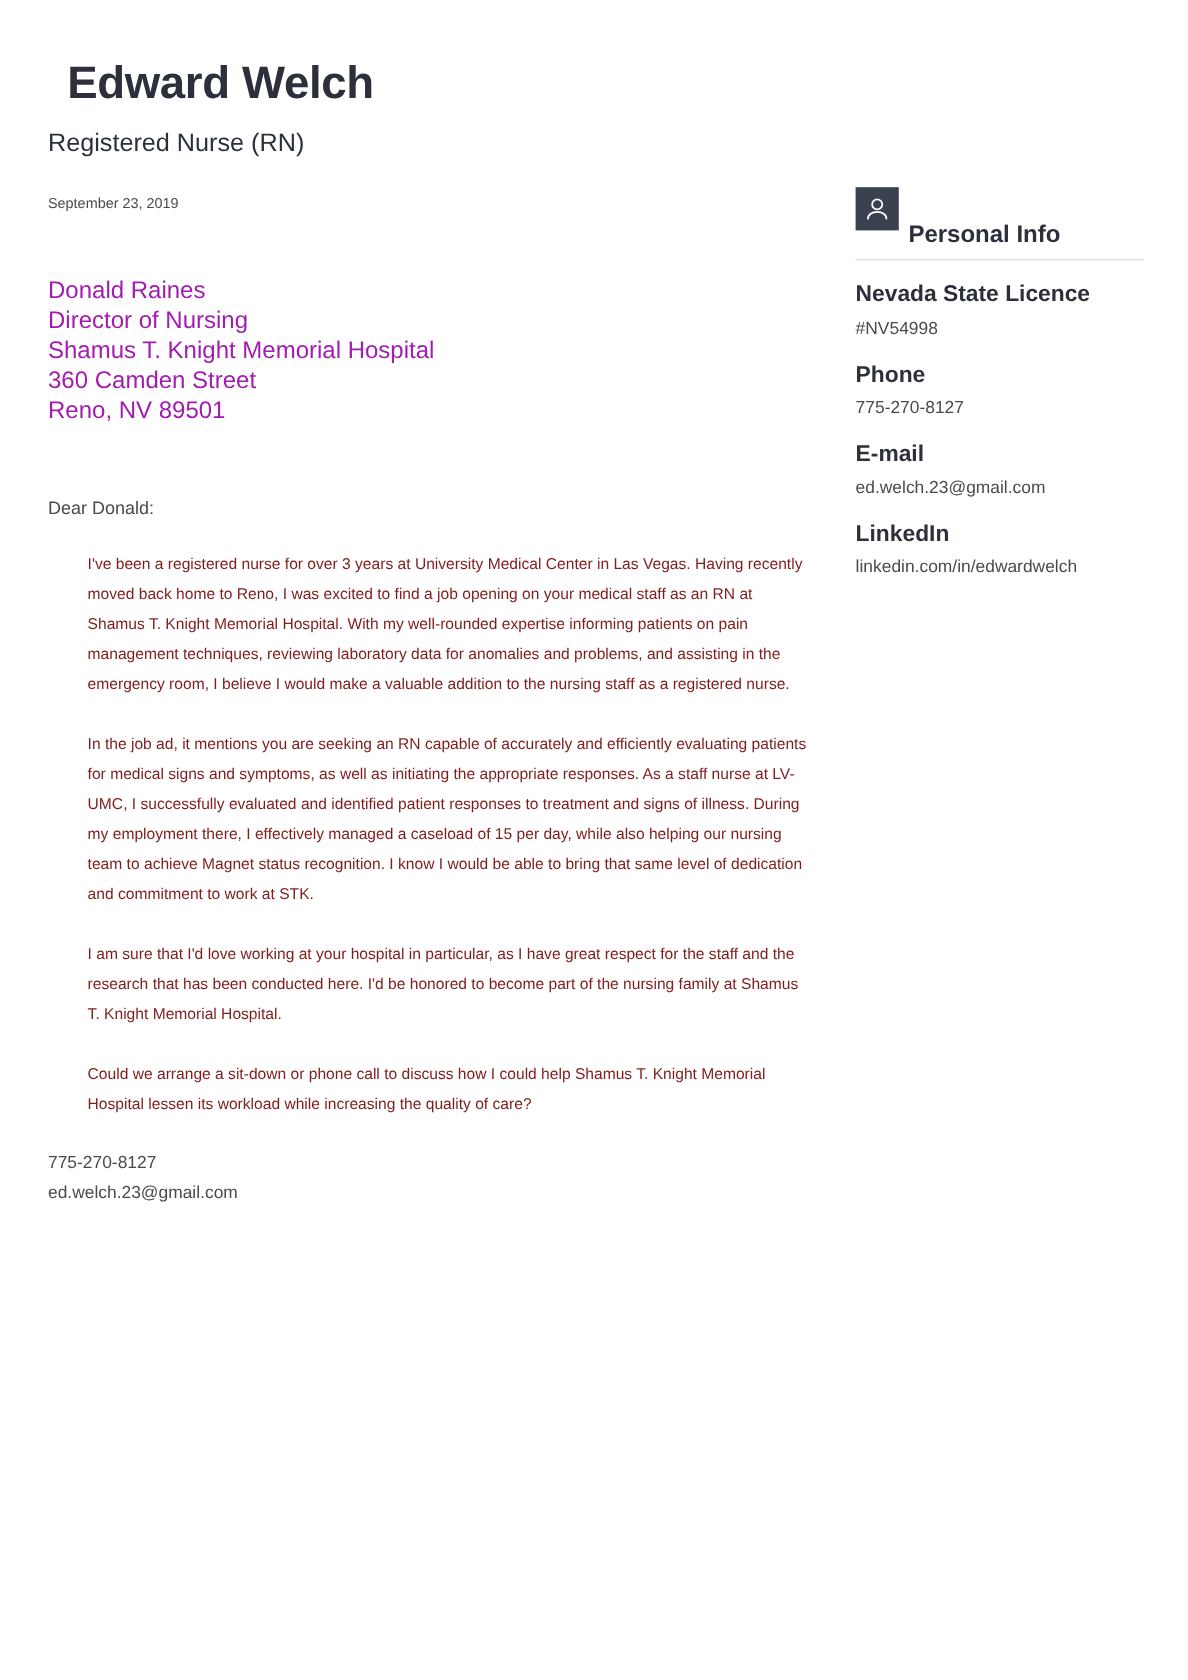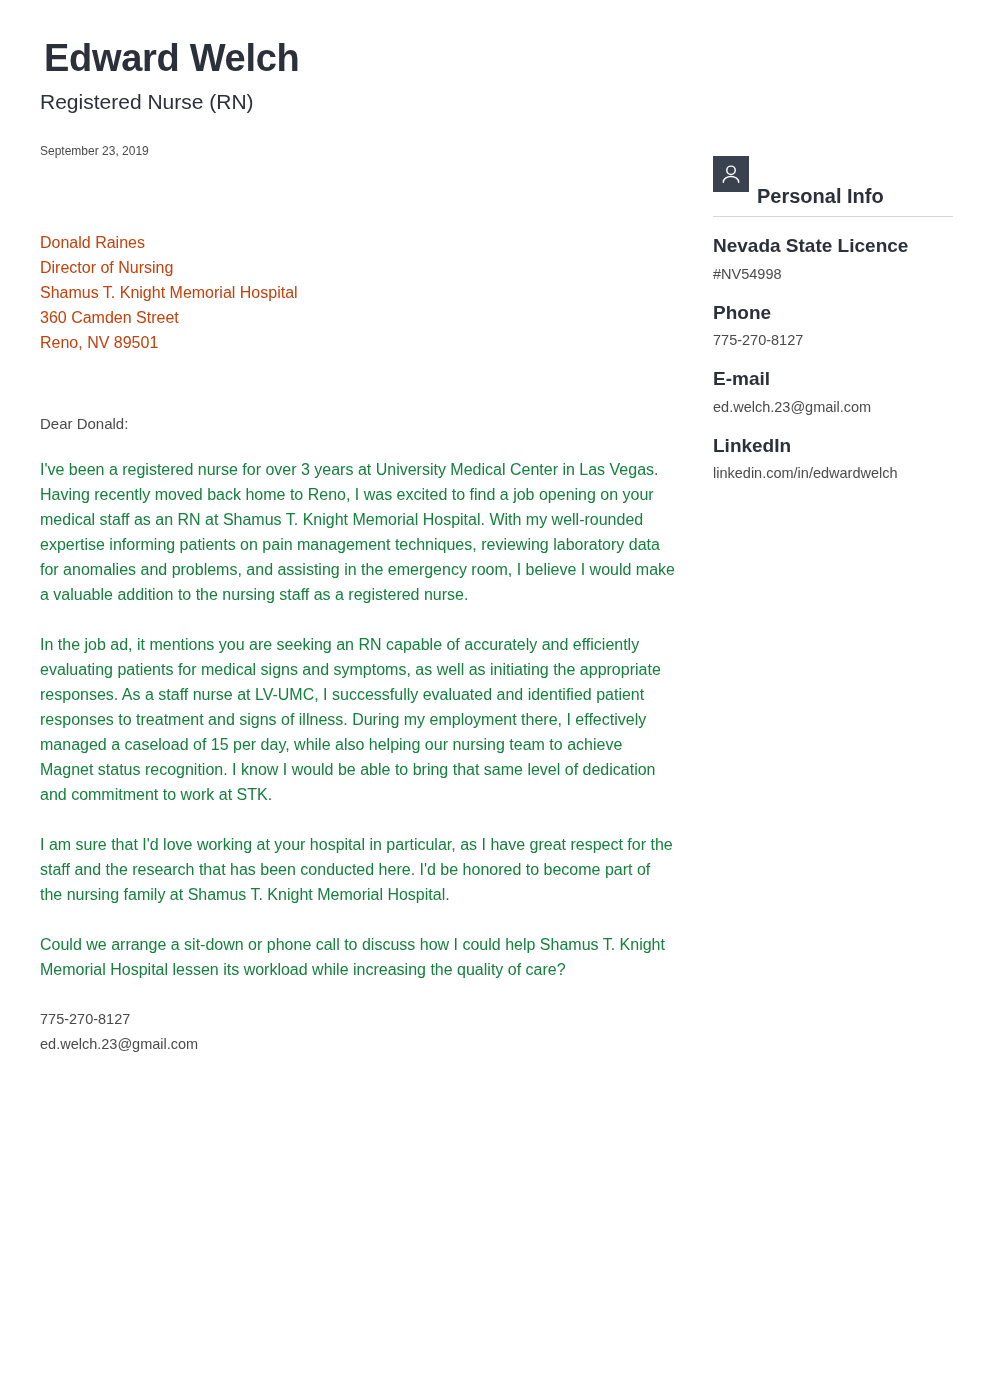--- a/index.html
+++ b/index.html
@@ -24,21 +24,21 @@
     left: 40px;
     top: 34px;
     width: 640px;
   }
   .name {
     font-size: 38px;
     font-weight: bold;
     color: #2b303b;
     letter-spacing: -0.3px;
     line-height: 1.08;
-    margin: 4px;
+    margin: 16px;
   }
   .job-title {
     font-size: 21px;
     font-weight: normal;
     color: #2b303b;
     margin: 10px 0 0 0;
     line-height: 1.2;
   }
   .date {
     font-size: 12px;
@@ -46,36 +46,37 @@
     margin-top: 30px;
   }
   
   .letter {
     position: absolute;
     left: 40px;
     top: 230px;
     width: 636px;
   }
   .address-block {
-    font-size: 16px;
+    font-size: 20px;
     line-height: 25px;
-    color: #c2410c;
+    color: #a21caf;
   }
   .address-line { display: block; }
   .salutation {
     font-size: 15px;
     color: #4a4a4a;
     margin-top: 60px;
   }
   .para {
-    font-size: 16px;
+    font-size: 13px;
     line-height: 25px;
-    color: #15803d;
+    color: #7f1d1d;
     margin-top: 25px;
     text-align: left;
+    margin-left: 33px;
   }
   .closing {
     font-size: 14.5px;
     color: #4a4a4a;
     margin-top: 26px;
   }
   .sign-block {
     font-size: 14.5px;
     line-height: 25px;
     color: #4a4a4a;

